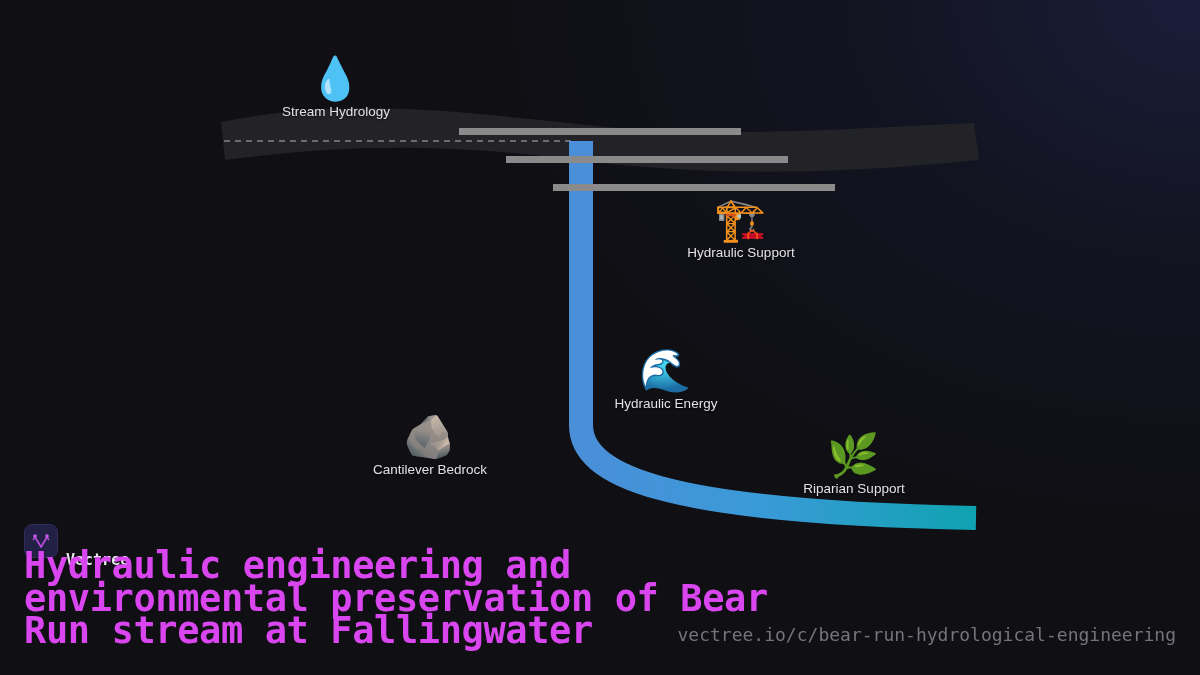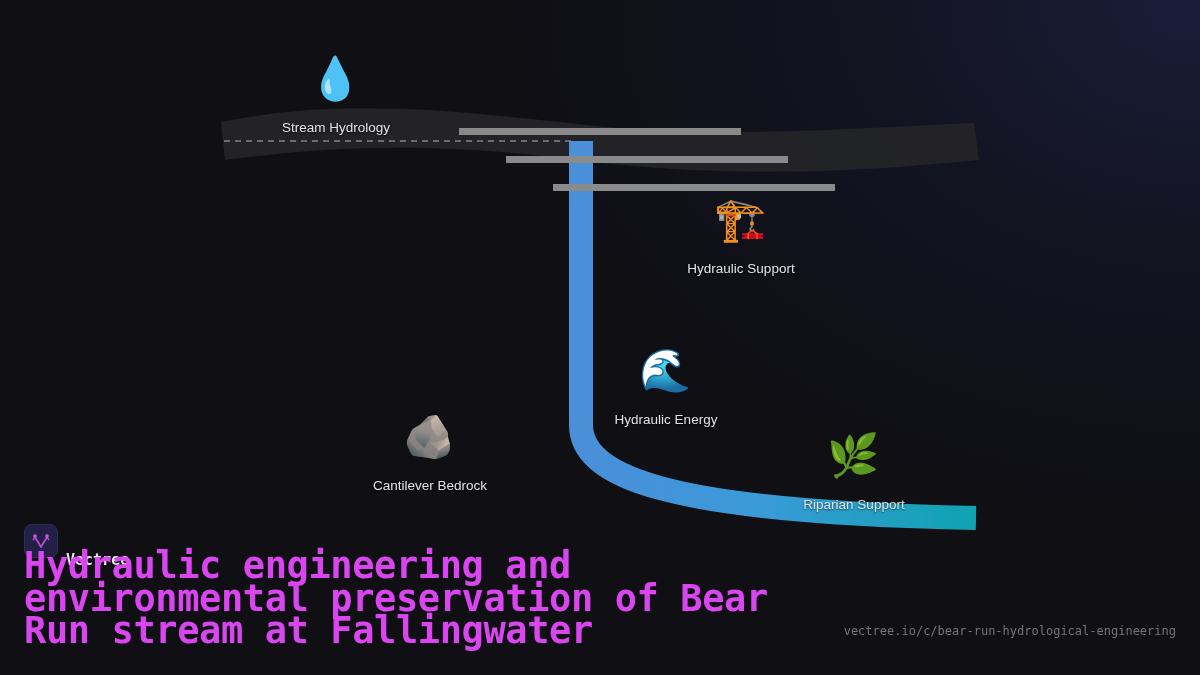--- a/index.html
+++ b/index.html
@@ -18,42 +18,42 @@
     .node {
       position: absolute; transform: translate(-50%, 0);
       display: flex; flex-direction: column; align-items: center;
     }
     .node .emoji {
       font-size: 42px; line-height: 50px; height: 50px;
       font-family: "DejaVu Sans", sans-serif;
     }
     .node .label {
       font-family: "Liberation Sans", sans-serif;
-      font-size: 13.5px; color: #e2e2e6; margin-top: 16px; white-space: nowrap;
+      font-size: 13.5px; color: #e2e2e6; margin-top: 0; white-space: nowrap;
       text-shadow: 0 1px 2px rgba(0,0,0,0.6);
     }
     .brand {
       position: absolute; left: 24px; top: 512px; display: flex; align-items: center; gap: 8px;
     }
     .brand-logo {
       width: 34px; height: 34px; border-radius: 8px;
       background: #232046; border: 1px solid #302c5c;
       display: flex; align-items: center; justify-content: center; box-sizing: border-box;
     }
     .brand-name {
       font-family: "DejaVu Sans Mono", monospace; font-weight: bold; font-size: 15px; color: #e8e8ec; margin-top: 39px;
     }
     .title {
       position: absolute; left: 24px; top: 550px; width: 800px; margin: 0;
       font-family: "DejaVu Sans Mono", monospace; font-weight: bold;
       font-size: 37px; line-height: 32.5px; color: #d946ef; letter-spacing: -0.4px;
     }
     .url {
       position: absolute; right: 24px; top: 624px;
-      font-family: "DejaVu Sans Mono", monospace; font-size: 12px; color: #74747c;
+      font-family: "DejaVu Sans Mono", monospace; font-size: 18px; color: #74747c;
     }
   </style>
 </head>
 <body>
 
 <div class="bg-glow"></div>
 
 <svg class="diagram" width="1200" height="675" viewBox="0 0 1200 675">
   <defs>
     <linearGradient id="streamGrad" x1="0" y1="0" x2="1" y2="0">

